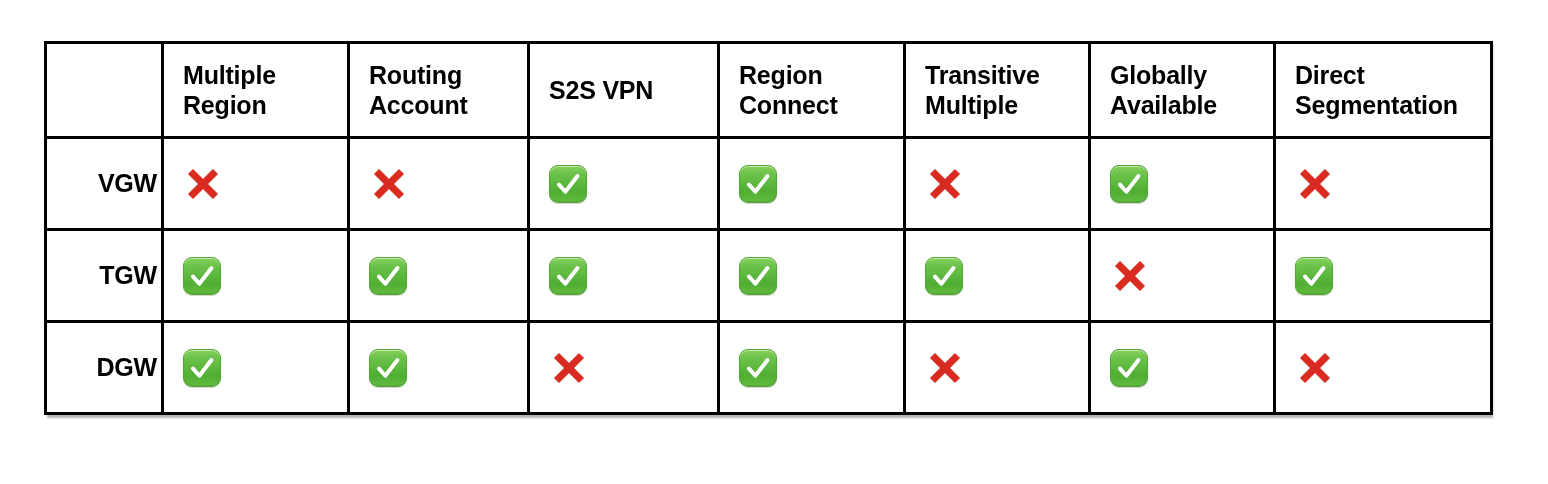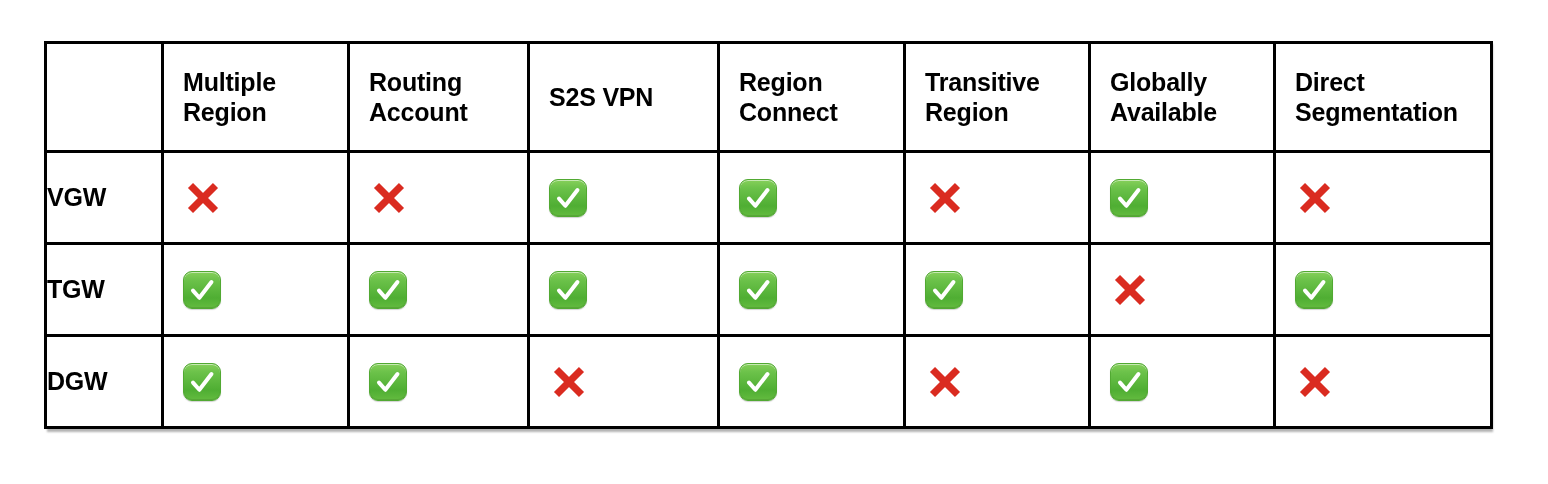--- a/index.html
+++ b/index.html
@@ -49,21 +49,21 @@
   
   col.c0 { width: 117px; }
   col.c1 { width: 186px; }
   col.c2 { width: 180px; }
   col.c3 { width: 190px; }
   col.c4 { width: 186px; }
   col.c5 { width: 185px; }
   col.c6 { width: 185px; }
   col.c7 { width: 217px; }
 
-  thead tr { height: 109px; }
+  thead tr { height: 95px; }
   tbody tr { height: 92px; }
 
   .corner-cell { }
 
   .head-label {
     display: block;
     font-size: 25px;
     font-weight: bold;
     color: #000000;
     line-height: 1.22;
@@ -75,21 +75,21 @@
   .head-label.nowrap {
     word-spacing: normal;
     white-space: nowrap;
   }
 
   .row-label {
     display: block;
     font-size: 25px;
     font-weight: bold;
     color: #000000;
-    text-align: left;
+    text-align: right;
     padding-right: 4px;
     letter-spacing: -0.2px;
   }
 
   .cell-icon-wrap {
     display: block;
     padding-left: 19px;
   }
 
   
@@ -159,21 +159,21 @@
             <th>
               <span class="head-label">Routing Account</span>
             </th>
             <th>
               <span class="head-label nowrap">S2S VPN</span>
             </th>
             <th>
               <span class="head-label">Region Connect</span>
             </th>
             <th>
-              <span class="head-label">Transitive Region</span>
+              <span class="head-label">Transitive Multiple</span>
             </th>
             <th>
               <span class="head-label">Globally Available</span>
             </th>
             <th>
               <span class="head-label">Direct Segmentation</span>
             </th>
           </tr>
       </thead>
       <tbody>

